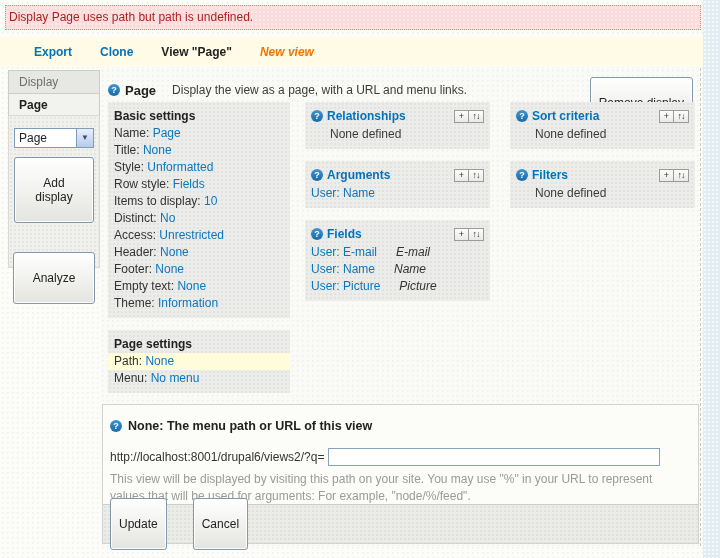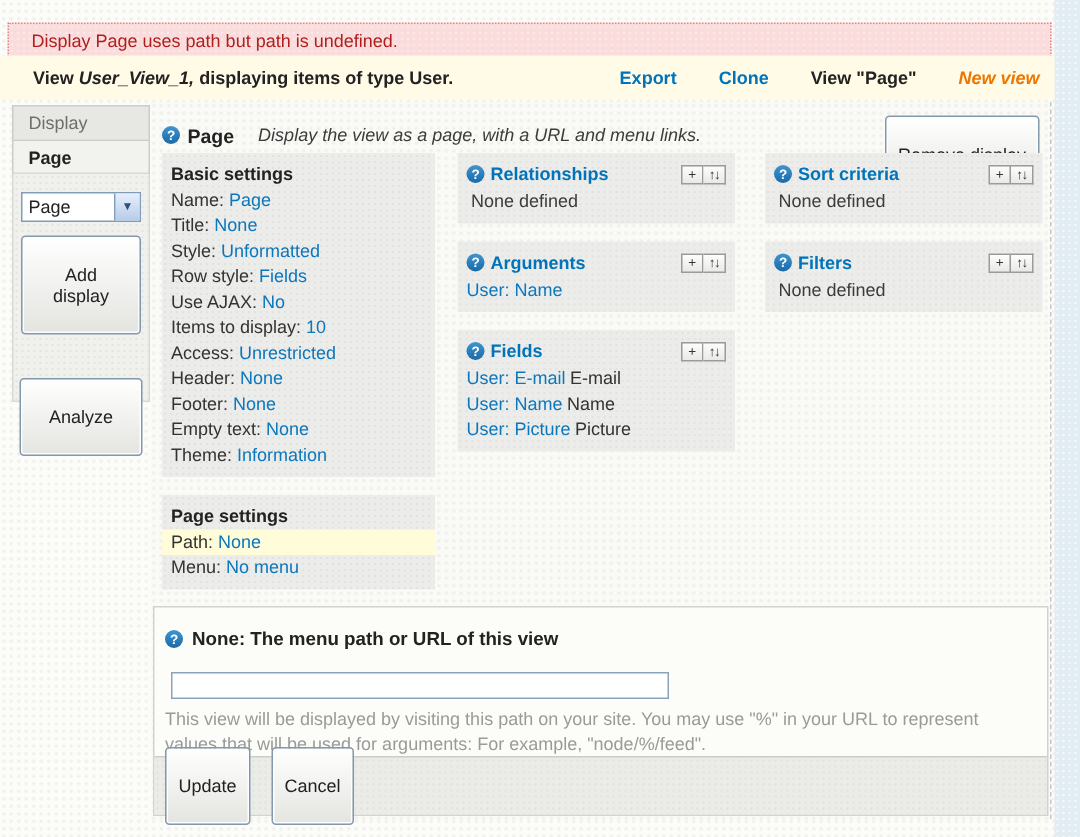--- a/index.html
+++ b/index.html
@@ -14,27 +14,27 @@
     background-size:5px 5px;
   }
   .right-strip {
     position:absolute; left:703px; top:0; width:17px; height:558px;
     background-color:#e2ecf3;
     background-image:radial-gradient(#f4f9fc 1px, transparent 1px);
     background-size:4px 4px;
   }
   
   .error-box {
-    position:absolute; left:5px; top:15px; width:696px; height:25px;
+    position:absolute; left:5px; top:5px; width:696px; height:25px;
     background-color:#fbdcdc;
     background-image:radial-gradient(#fce8e8 1px, transparent 1px);
     background-size:4px 4px;
     border:1px dotted #e08a8a;
     color:#b01f1f;
-    line-height:23px; padding-left:15px;
+    line-height:23px; padding-left:3px;
   }
   
   .info-bar {
     position:absolute; left:0; top:37px; width:703px; height:29px;
     background-color:#fffbe6;
     display:flex; align-items:center;
     padding:0 10px 0 22px;
   }
   .info-text { font-weight:bold; color:#222; flex:1; }
   .info-text .vname { font-style:italic; }
@@ -87,21 +87,21 @@
     background-color:#fafaf6;
     background-image:radial-gradient(#f0f0ec 1px, transparent 1px);
     background-size:5px 5px;
     border-right:1px dashed #c6c6c3;
   }
   .display-header {
     position:absolute; left:8px; top:11px; right:8px; height:22px;
     display:flex; align-items:center;
   }
   .display-title { font-weight:bold; font-size:13px; color:#222; margin-left:5px; }
-  .display-desc { font-style:italic; color:#3c3c3c; margin-left:16px; flex:1; }
+  .display-desc { color:#3c3c3c; margin-left:16px; flex:1; }
   .qicon {
     display:inline-block; width:12px; height:12px; border-radius:7px;
     background:linear-gradient(#3f95d0,#1a6aa8); color:#fff;
     font-size:9px; font-weight:bold; line-height:12px; text-align:center;
     flex:none;
   }
   .col { position:absolute; top:34px; }
   .col1 { left:8px;  width:182px; }
   .col2 { left:205px; width:185px; }
   .col3 { left:410px; width:185px; }
@@ -124,21 +124,21 @@
   .mini + .mini { border-left:none; letter-spacing:-1px; }
   .setting-row { line-height:17px; white-space:nowrap; }
   .setting-row .lbl { color:#333; }
   .setting-row a { color:#0b77bd; text-decoration:none; cursor:pointer; }
   .setting-row.hl {
     background:#fffcd9; font-weight:normal;
     margin:0 -6px; padding:0 6px;
   }
   .item-row { line-height:17px; white-space:nowrap; }
   .item-row a { color:#0b77bd; text-decoration:none; cursor:pointer; }
-  .item-row .sfx { color:#333; margin-left:3px; }
+  .item-row .sfx { color:#333; margin-left:19px;font-style:italic; }
   .item-row .plain { color:#3c3c3c; }
   .btn-remove { position:absolute; right:7px; top:9px; }
   
   .bottom-area {
     position:absolute; left:2px; top:336px; width:597px; height:140px;
     background:#fcfcf9; border:1px solid #d2d2cf;
   }
   .form-title { display:flex; align-items:center; gap:6px; margin:14px 0 0 7px;
     font-weight:bold; color:#222; font-size:12.5px; }
   .url-row { margin:15px 0 0 7px; display:flex; align-items:center; }
@@ -148,34 +148,33 @@
     border:1px solid #8aa3bd; background:#fff;
     font-family:"Liberation Sans", sans-serif; font-size:12px; padding:0 3px;
   }
   .form-desc { margin:5px 8px 0 7px; color:#9a9a99; line-height:17px; }
   .footer-strip {
     position:absolute; left:0; bottom:0; width:595px; height:39px;
     background-color:#ebebe7;
     background-image:radial-gradient(#e0e0dc 1px, transparent 1px);
     background-size:4px 4px;
     border-top:1px solid #ccc;
-    display:flex; align-items:center; gap:14px; padding-left:7px;
+    display:flex; align-items:center; gap:26px; padding-left:7px;
   }
 </style>
 </head>
 <body>
 
 <div class="right-strip"></div>
 
 <div class="error-box">
   <span>Display Page uses path but path is undefined.</span>
 </div>
 
 <div class="info-bar">
-  <div class="info-text"><span>View </span><span class="vname">User_View_1,</span><span> displaying items of type User.</span></div>
   <div class="info-links">
 
   <a class="lnk-blue">Export</a>
       <a class="lnk-blue">Clone</a>
       <a class="lnk-dark">View "Page"</a>
       <a class="lnk-orange">New view</a>
     </div>
 </div>
 
 <div class="sidebar">
@@ -206,25 +205,25 @@
       <div>
 
           <div class="setting-row"><span class="lbl">Name:</span> <a>Page</a></div>
 
           <div class="setting-row"><span class="lbl">Title:</span> <a>None</a></div>
 
           <div class="setting-row"><span class="lbl">Style:</span> <a>Unformatted</a></div>
 
           <div class="setting-row"><span class="lbl">Row style:</span> <a>Fields</a></div>
 
-          <div class="setting-row"><span class="lbl">Use AJAX:</span> <a>No</a></div>
 
 
           <div class="setting-row"><span class="lbl">Items to display:</span> <a>10</a></div>
 
+          <div class="setting-row"><span class="lbl">Distinct:</span> <a>No</a></div>
 
           <div class="setting-row"><span class="lbl">Access:</span> <a>Unrestricted</a></div>
 
           <div class="setting-row"><span class="lbl">Header:</span> <a>None</a></div>
 
           <div class="setting-row"><span class="lbl">Footer:</span> <a>None</a></div>
 
           <div class="setting-row"><span class="lbl">Empty text:</span> <a>None</a></div>
 
           <div class="setting-row"><span class="lbl">Theme:</span> <a>Information</a></div>
@@ -318,20 +317,21 @@
         </div>
     </div>
   </div>
 
   <div class="bottom-area">
     <div class="form-title">
       <span class="qicon">?</span>
       <span>None: The menu path or URL of this view</span>
     </div>
     <div class="url-row">
+      <span class="url-prefix">http://localhost:8001/drupal6/views2/?q=</span>
       <input class="path-input" type="text" value="" style="">
     </div>
     <div class="form-desc">This view will be displayed by visiting this path on your site. You may use "%" in your URL to represent values that will be used for arguments: For example, "node/%/feed".</div>
     <div class="footer-strip">
       <button class="btn">Update</button>
       <button class="btn">Cancel</button>
     </div>
   </div>
 
 </div>

